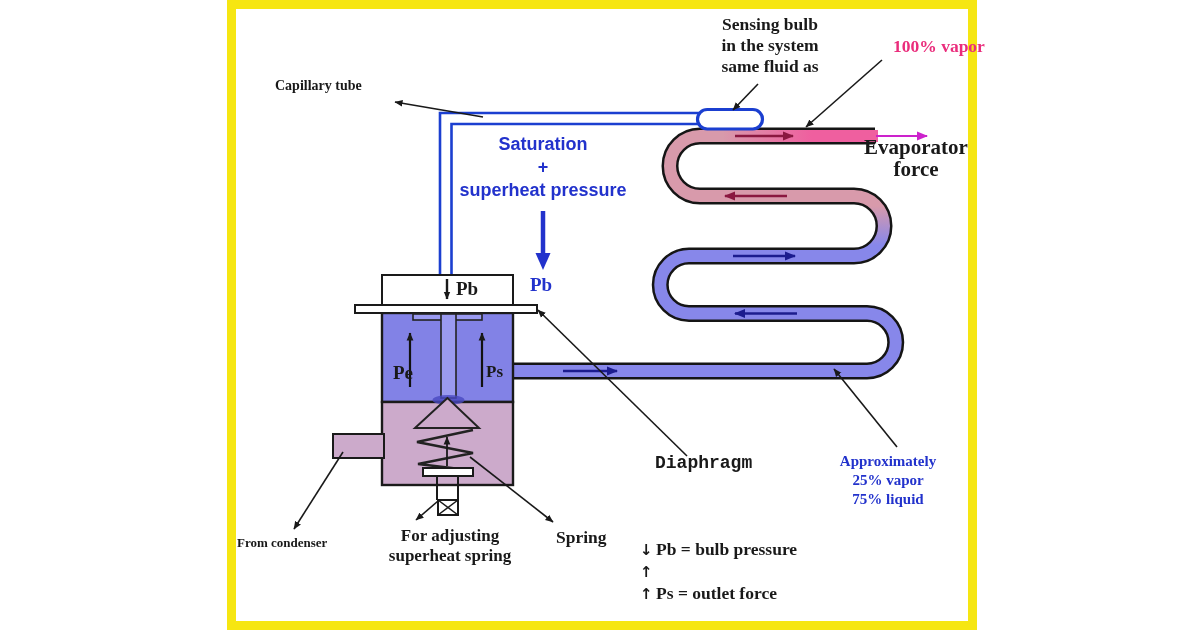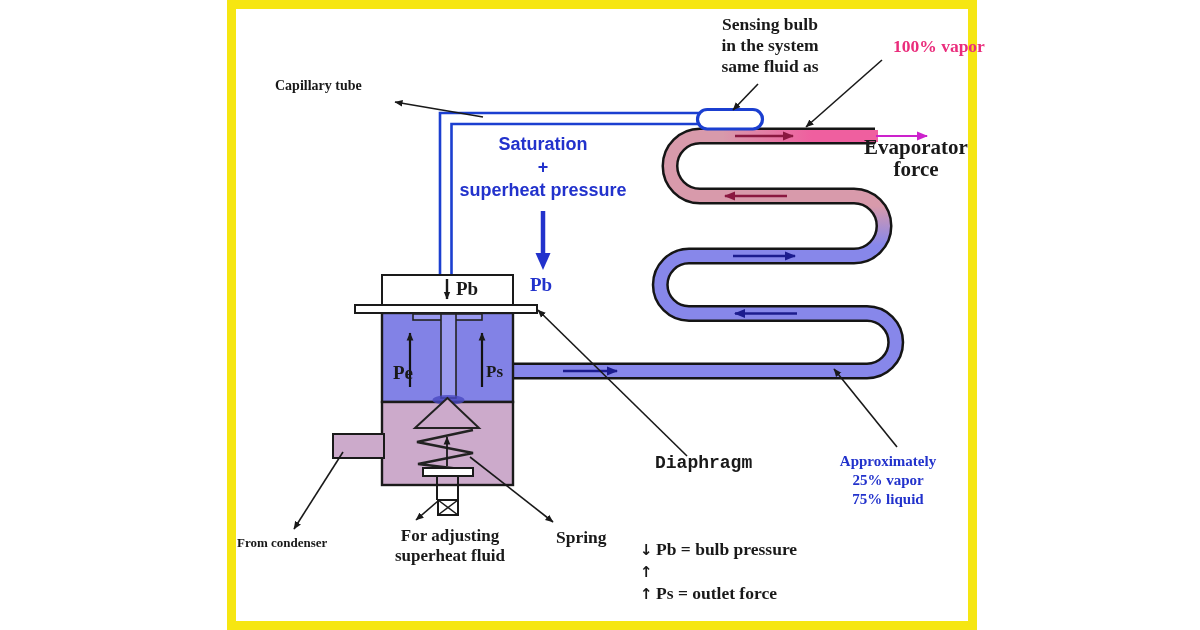--- a/index.html
+++ b/index.html
@@ -144,21 +144,21 @@
     <div class="lbl approx-label center blue">
       <div>Approximately</div>
       <div>25% vapor</div>
       <div>75% liquid</div>
     </div>
 
     <div class="lbl fromcond-label">From condenser</div>
 
     <div class="lbl adjust-label center">
       <div>For adjusting</div>
-      <div>superheat fluid</div>
+      <div>superheat spring</div>
     </div>
 
     <div class="lbl spring-label">Spring</div>
 
     <div class="lbl legend">
       <div class="row">
         <span class="glyph">↓</span>
         <span>Pb = bulb pressure</span>
       </div>
       <div class="row">

